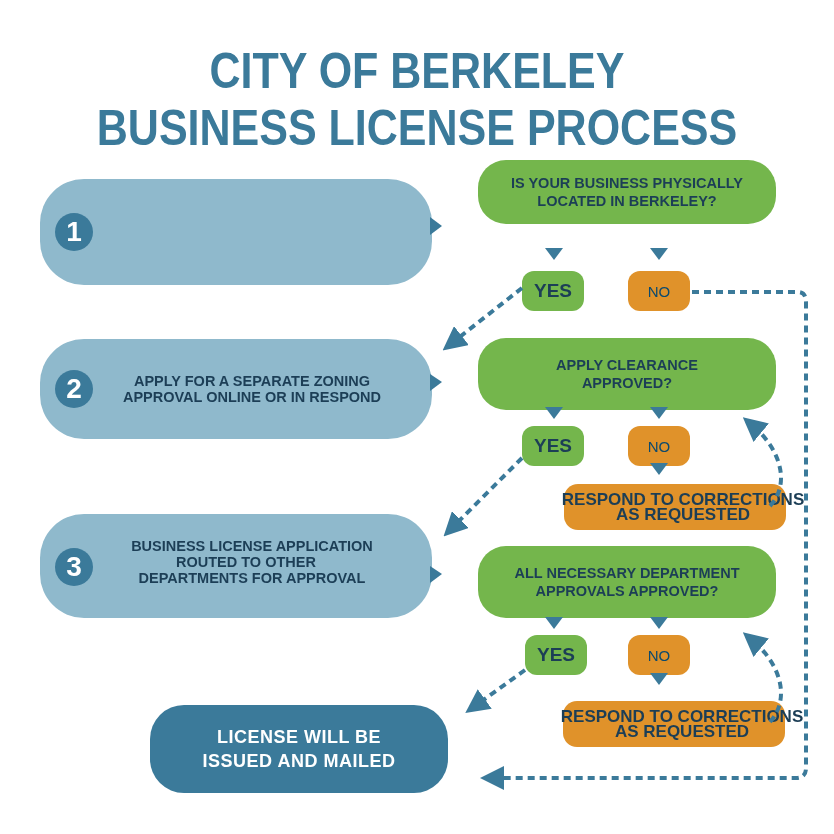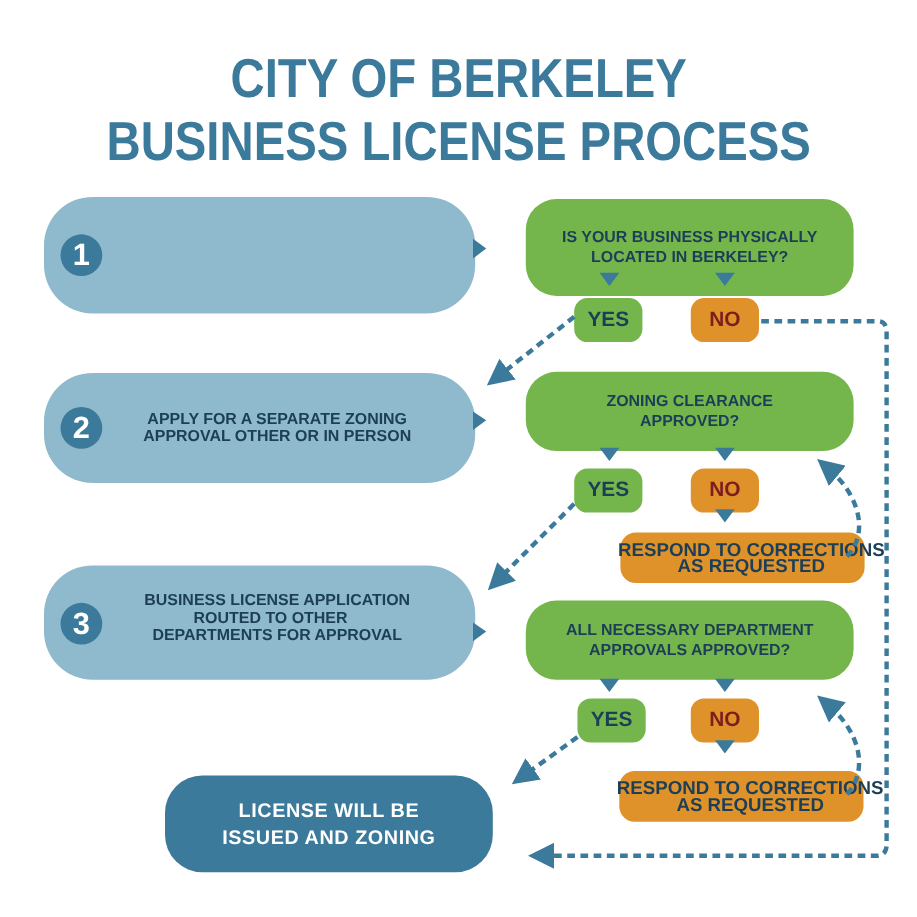--- a/index.html
+++ b/index.html
@@ -5,69 +5,69 @@
   html, body { margin: 0; padding: 0; background: #ffffff; }
   body { width: 834px; height: 834px; position: relative; overflow: hidden; font-family: "Liberation Sans", "DejaVu Sans", sans-serif; }
   .title { position: absolute; left: 0; width: 834px; text-align: center; color: #3b7a9a; font-weight: bold; font-size: 50px; letter-spacing: 0px; line-height: 56px; transform: scaleX(0.86); transform-origin: center; }
   .title.l1 { top: 43px; }
   .title.l2 { top: 100px; }
   .step { position: absolute; background: #8fb9cc; border-radius: 44px; color: #1c3e56; font-weight: bold; }
   .step .num { position: absolute; width: 38px; height: 38px; border-radius: 50%; background: #3b7a9a; color: #fff; font-size: 28px; line-height: 38px; text-align: center; font-weight: bold; }
   .step .txt { position: absolute; text-align: center; font-size: 14.5px; line-height: 16px; white-space: pre; }
   .dec { position: absolute; background: #74b64c; border-radius: 28px; color: #1c3e56; font-weight: bold; font-size: 14.5px; line-height: 18px; text-align: center; display: flex; align-items: center; justify-content: center; white-space: pre; }
   .yes { position: absolute; background: #74b64c; border-radius: 12px; color: #1c3e56; font-weight: bold; font-size: 19px; display: flex; align-items: center; justify-content: center; }
-  .no { position: absolute; background: #e0922a; border-radius: 12px; color: #7f1d1d; font-weight: bold; font-size: 19px; display: flex; align-items: center; justify-content: center; }
+  .no { position: absolute; background: #e0922a; border-radius: 12px; color: #0c4a6e; font-weight: normal; font-size: 15px; display: flex; align-items: center; justify-content: center; }
   .resp { position: absolute; background: #e0922a; border-radius: 14px; color: #1c3e56; font-weight: bold; font-size: 17px; line-height: 15px; text-align: center; display: flex; align-items: center; justify-content: center; white-space: pre; transform-origin: center; padding-left: 16px; }
   .final { position: absolute; background: #3b7a9a; border-radius: 34px; color: #ffffff; font-weight: bold; font-size: 18px; line-height: 24px; text-align: center; display: flex; align-items: center; justify-content: center; white-space: pre; letter-spacing: 0.5px; }
   svg.overlay { position: absolute; left: 0; top: 0; width: 834px; height: 834px; pointer-events: none; }
 </style>
 </head>
 <body>
 
 <div class="title l1">CITY OF BERKELEY</div>
 <div class="title l2">BUSINESS LICENSE PROCESS</div>
 
 <div class="step" style="left:40px; top:179px; width:392px; height:106px;">
   <div class="num" style="left:15px; top:34px;">1</div>
 </div>
 
 <div class="step" style="left:40px; top:339px; width:392px; height:100px;">
   <div class="num" style="left:15px; top:31px;">2</div>
   <div class="txt" style="left:62px; width:300px; top:34px;">APPLY FOR A SEPARATE ZONING
-APPROVAL OTHER OR IN PERSON</div>
+APPROVAL ONLINE OR IN RESPOND</div>
 </div>
 
 <div class="step" style="left:40px; top:514px; width:392px; height:104px;">
   <div class="num" style="left:15px; top:34px;">3</div>
   <div class="txt" style="left:62px; width:300px; top:24px;">BUSINESS LICENSE APPLICATION
 ROUTED TO OTHER   
 DEPARTMENTS FOR APPROVAL</div>
 </div>
 
-<div class="dec" style="left:478px; top:181px; width:298px; height:88px;">IS YOUR BUSINESS PHYSICALLY
+<div class="dec" style="left:478px; top:160px; width:298px; height:64px;">IS YOUR BUSINESS PHYSICALLY
 LOCATED IN BERKELEY?</div>
 <div class="yes" style="left:522px; top:271px; width:62px; height:40px;">YES</div>
 <div class="no" style="left:628px; top:271px; width:62px; height:40px;">NO</div>
 
-<div class="dec" style="left:478px; top:338px; width:298px; height:72px;">ZONING CLEARANCE
+<div class="dec" style="left:478px; top:338px; width:298px; height:72px;">APPLY CLEARANCE
 APPROVED?</div>
 <div class="yes" style="left:522px; top:426px; width:62px; height:40px;">YES</div>
 <div class="no" style="left:628px; top:426px; width:62px; height:40px;">NO</div>
 <div class="resp" style="left:564px; top:484px; width:206px; height:46px;">RESPOND TO CORRECTIONS
 AS REQUESTED</div>
 
 <div class="dec" style="left:478px; top:546px; width:298px; height:72px;">ALL NECESSARY DEPARTMENT
 APPROVALS APPROVED?</div>
 <div class="yes" style="left:525px; top:635px; width:62px; height:40px;">YES</div>
 <div class="no" style="left:628px; top:635px; width:62px; height:40px;">NO</div>
 <div class="resp" style="left:563px; top:701px; width:206px; height:46px;">RESPOND TO CORRECTIONS
 AS REQUESTED</div>
 
 <div class="final" style="left:150px; top:705px; width:298px; height:88px;">LICENSE WILL BE
-ISSUED AND ZONING</div>
+ISSUED AND MAILED</div>
 
 <svg class="overlay" viewBox="0 0 834 834">
   <defs>
     <marker id="ah" markerWidth="6" markerHeight="6" refX="3" refY="3" orient="auto" markerUnits="strokeWidth">
       <path d="M0,0 L6,3 L0,6 Z" fill="#3b7a9a"></path>
     </marker>
   </defs>
   <g fill="#3b7a9a">
 
     <polygon points="430,217 430,235 442,226"></polygon>

